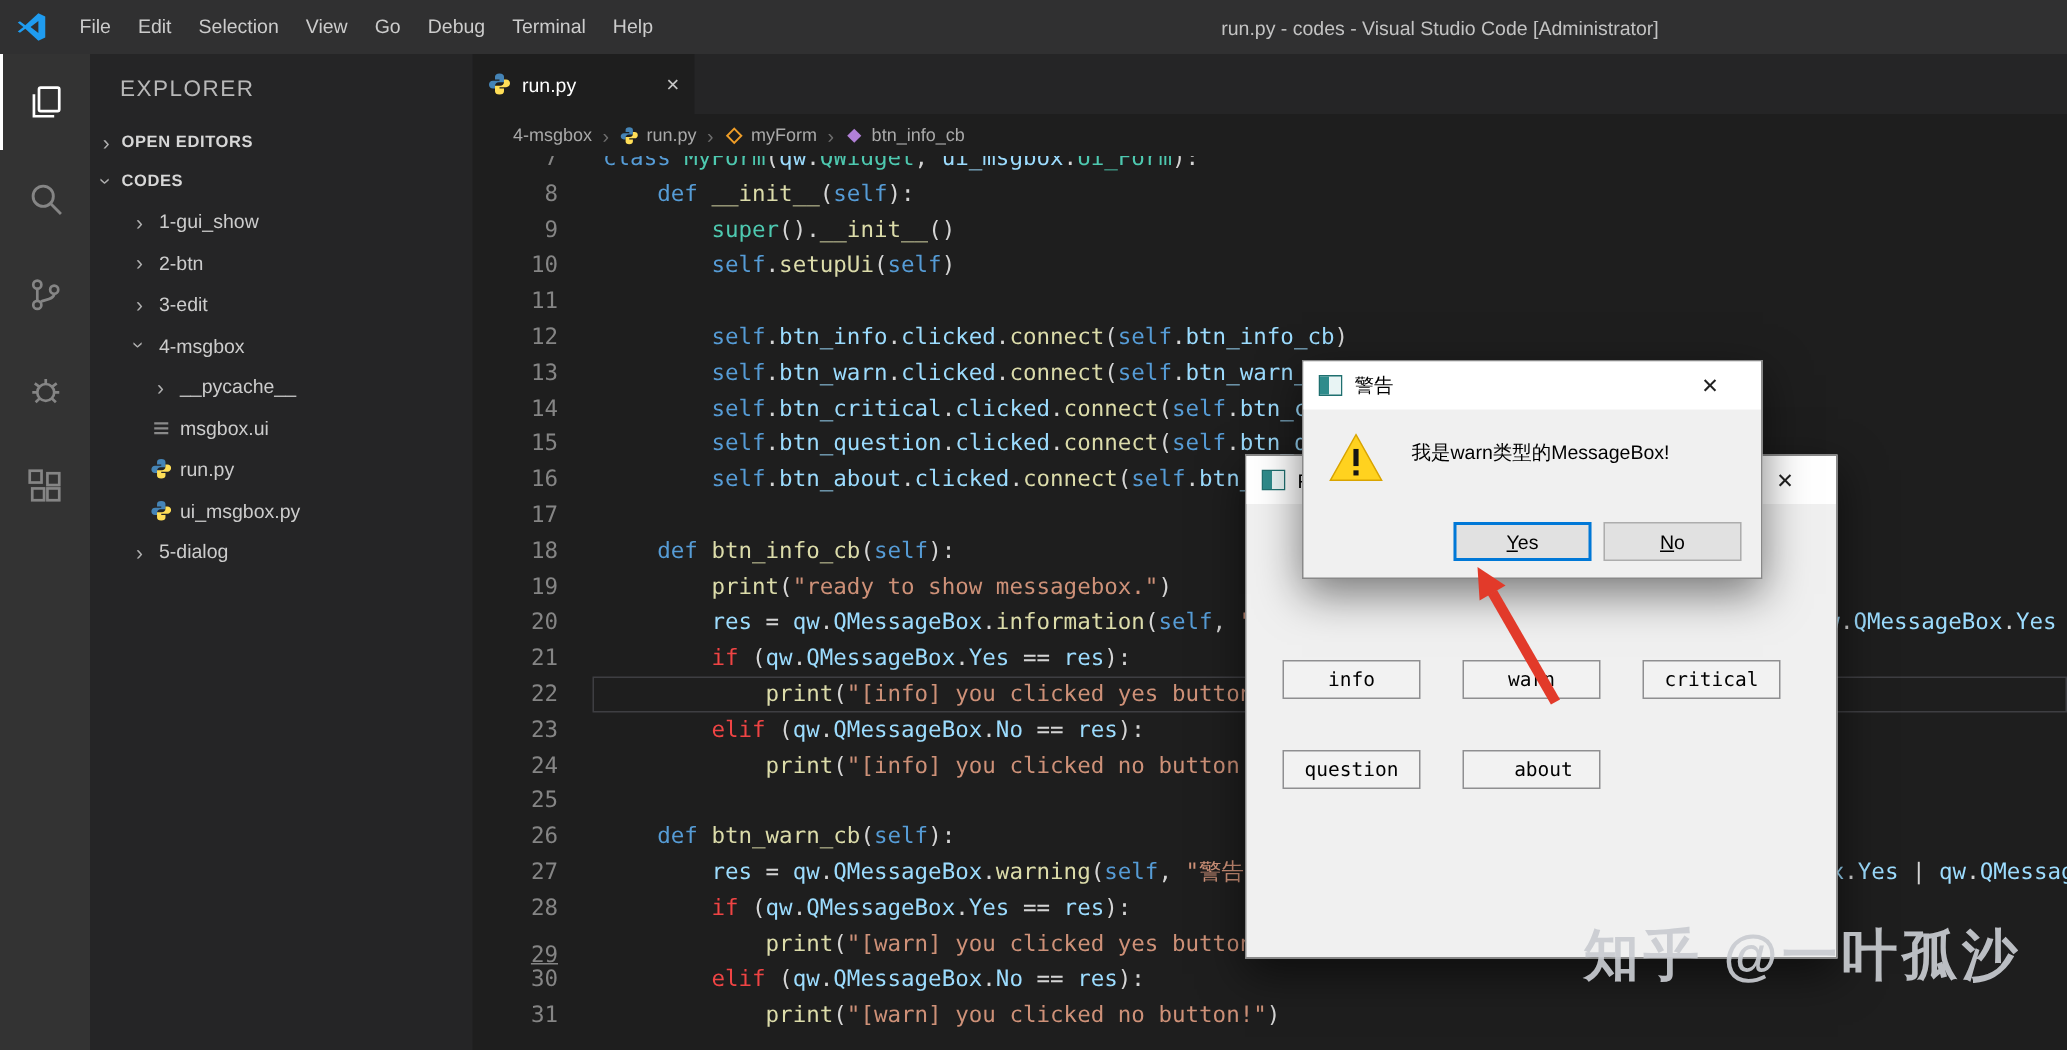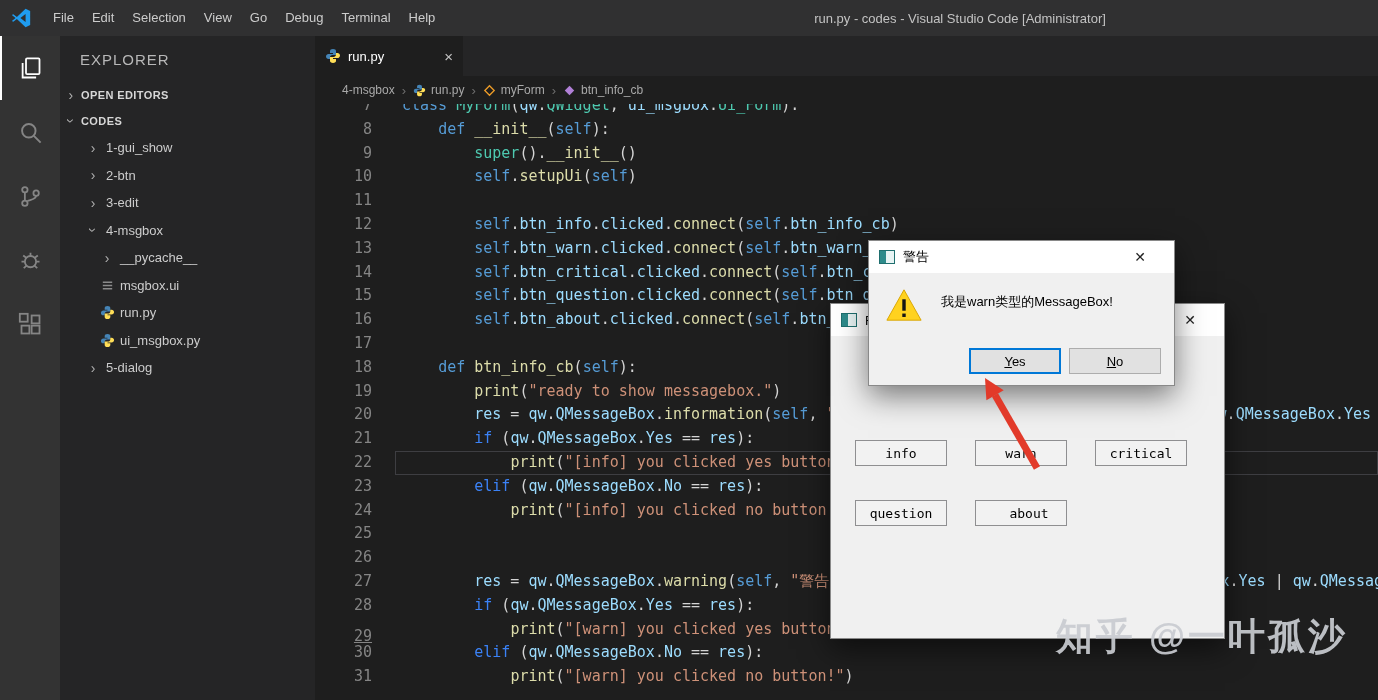--- a/index.html
+++ b/index.html
@@ -39,21 +39,21 @@
   .tab-close{margin-left:auto;color:#c5c5c5;font-size:15px;cursor:pointer;}
   .breadcrumb{height:28px;display:flex;align-items:center;font-size:12px;color:#a9a9a9;padding-left:27px;gap:7px;}
   .bc-sep{color:#6e6e6e;font-size:13px;}
   .bc-item{display:flex;align-items:center;gap:5px;cursor:pointer;}
   .bc-icon svg{width:13px;height:13px;display:block;}
   .code{position:absolute;top:68px;left:0;right:0;bottom:0;overflow:hidden;font-family:"DejaVu Sans Mono",monospace;font-size:15px;}
   .code-lines{position:absolute;inset:0;}
   .line-num{position:absolute;left:0;width:57px;text-align:right;color:#858585;height:23.8px;line-height:23.8px;}
   .line-text{position:absolute;left:87px;height:23.8px;line-height:23.8px;white-space:pre;}
   .cur-line{position:absolute;left:80px;right:0;height:24px;border:1px solid #3e3e42;}
-  .tk-k{color:#569cd6;} .tk-c{color:#3b82f6;} .tk-f{color:#dcdcaa;} .tk-v{color:#9cdcfe;}
+  .tk-k{color:#569cd6;} .tk-c{color:#ef4444;} .tk-f{color:#dcdcaa;} .tk-v{color:#9cdcfe;}
   .tk-s{color:#ce9178;} .tk-t{color:#d4d4d4;} .tk-cl{color:#4ec9b0;}
 
   
   .dlg-titlebar{height:32px;background:#ffffff;display:flex;align-items:center;padding:0 20px 0 10px;font-size:13px;color:#000;}
   .dlg-icon{width:16px;height:14px;margin-right:8px;flex:0 0 auto;}
   .dlg-title{white-space:nowrap;}
   .dlg-close{margin-left:auto;font-size:14px;color:#222;width:28px;text-align:center;cursor:pointer;}
 
   .form-dialog{position:absolute;left:830px;top:303px;width:395px;height:336px;background:#f0f0f0;border:1px solid #898989;box-shadow:0 10px 28px rgba(0,0,0,.55);z-index:10;}
   .form-buttons{position:absolute;inset:0;}
@@ -291,20 +291,21 @@
           <div class="cur-line" style="top: 347px;"></div>
           <div class="line-num" style="top: 347px;">22</div>
           <div class="line-text" style="top: 347px;"><span class="tk-t">            </span><span class="tk-f">print</span><span class="tk-t">(</span><span class="tk-s">"[info] you clicked yes button!"</span><span class="tk-t">)</span></div>
           <div class="line-num" style="top: 370.8px;">23</div>
           <div class="line-text" style="top: 370.8px;"><span class="tk-t">        </span><span class="tk-c">elif</span><span class="tk-t"> (</span><span class="tk-v">qw</span><span class="tk-t">.</span><span class="tk-v">QMessageBox</span><span class="tk-t">.</span><span class="tk-v">No</span><span class="tk-t"> == </span><span class="tk-v">res</span><span class="tk-t">):</span></div>
           <div class="line-num" style="top: 394.6px;">24</div>
           <div class="line-text" style="top: 394.6px;"><span class="tk-t">            </span><span class="tk-f">print</span><span class="tk-t">(</span><span class="tk-s">"[info] you clicked no button!"</span><span class="tk-t">)</span></div>
           <div class="line-num" style="top: 418.4px;">25</div>
           <div class="line-text" style="top: 418.4px;"></div>
           <div class="line-num" style="top: 442.2px;">26</div>
+          <div class="line-text" style="top: 442.2px;"><span class="tk-t">    </span><span class="tk-k">def </span><span class="tk-f">btn_warn_cb</span><span class="tk-t">(</span><span class="tk-k">self</span><span class="tk-t">):</span></div>
           <div class="line-num" style="top: 466px;">27</div>
           <div class="line-text" style="top: 466px;"><span class="tk-t">        </span><span class="tk-v">res</span><span class="tk-t"> = </span><span class="tk-v">qw</span><span class="tk-t">.</span><span class="tk-v">QMessageBox</span><span class="tk-t">.</span><span class="tk-f">warning</span><span class="tk-t">(</span><span class="tk-k">self</span><span class="tk-t">, </span><span class="tk-s">"警告"</span><span class="tk-t">, </span><span class="tk-s">"我是warn类型的MessageBox!"</span><span class="tk-t">, </span><span class="tk-v">qw</span><span class="tk-t">.</span><span class="tk-v">QMessageBox</span><span class="tk-t">.</span><span class="tk-v">Yes</span><span class="tk-t"> | </span><span class="tk-v">qw</span><span class="tk-t">.</span><span class="tk-v">QMessageBox</span></div>
           <div class="line-num" style="top: 489.8px;">28</div>
           <div class="line-text" style="top: 489.8px;"><span class="tk-t">        </span><span class="tk-c">if</span><span class="tk-t"> (</span><span class="tk-v">qw</span><span class="tk-t">.</span><span class="tk-v">QMessageBox</span><span class="tk-t">.</span><span class="tk-v">Yes</span><span class="tk-t"> == </span><span class="tk-v">res</span><span class="tk-t">):</span></div>
           <div class="line-num" style="top: 521px; text-decoration: underline;">29</div>
           <div class="line-text" style="top: 513.6px;"><span class="tk-t">            </span><span class="tk-f">print</span><span class="tk-t">(</span><span class="tk-s">"[warn] you clicked yes button!"</span><span class="tk-t">)</span></div>
           <div class="line-num" style="top: 537.4px;">30</div>
           <div class="line-text" style="top: 537.4px;"><span class="tk-t">        </span><span class="tk-c">elif</span><span class="tk-t"> (</span><span class="tk-v">qw</span><span class="tk-t">.</span><span class="tk-v">QMessageBox</span><span class="tk-t">.</span><span class="tk-v">No</span><span class="tk-t"> == </span><span class="tk-v">res</span><span class="tk-t">):</span></div>
           <div class="line-num" style="top: 561.2px;">31</div>
           <div class="line-text" style="top: 561.2px;"><span class="tk-t">            </span><span class="tk-f">print</span><span class="tk-t">(</span><span class="tk-s">"[warn] you clicked no button!"</span><span class="tk-t">)</span></div>

